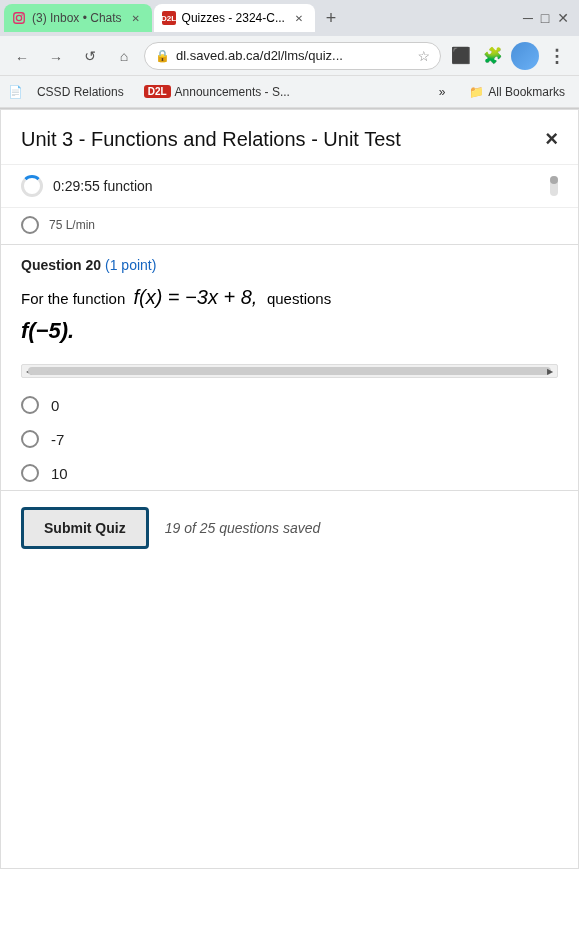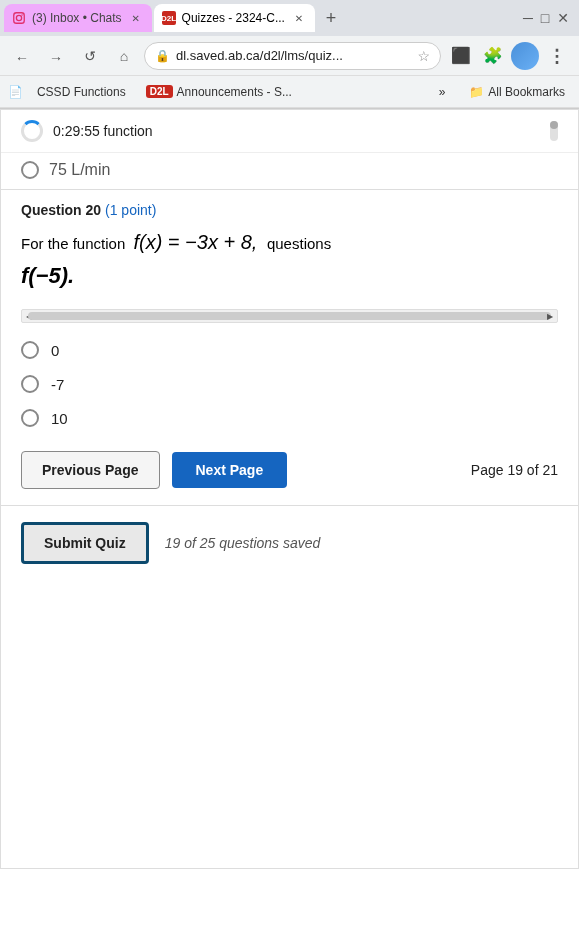--- a/index.html
+++ b/index.html
@@ -36,21 +36,21 @@
       font-size: 12px;
       cursor: pointer;
       gap: 6px;
       max-width: 180px;
       white-space: nowrap;
       overflow: hidden;
       text-overflow: ellipsis;
     }
 
     .tab-button.inactive {
-      background: #f0abfc;
+      background: #86efac;
       color: #444;
     }
 
     .tab-button.active {
       background: #fff;
       color: #000;
     }
 
     .tab-close {
       width: 16px;
@@ -248,21 +248,21 @@
       font-size: 14px;
       color: #222;
     }
 
     .question-prev-answer {
       display: flex;
       align-items: center;
       gap: 10px;
       padding: 8px 20px 10px;
       color: #555;
-      font-size: 16px;
+      font-size: 12px;
     }
 
     .radio-circle-empty {
       width: 18px;
       height: 18px;
       border: 2px solid #888;
       border-radius: 50%;
       flex-shrink: 0;
     }
 
@@ -463,38 +463,42 @@
       <div class="nav-action-btn" style="font-size:16px;">⬛</div>
       <div class="nav-action-btn" style="font-size:16px;">🧩</div>
       <div class="profile-circle"></div>
       <div class="nav-action-btn" style="font-size:18px;font-weight:bold;">⋮</div>
     </div>
   </div>
 
   <div class="bookmarks-bar">
     <span style="font-size:12px;color:#555;">📄</span>
     <div class="bookmark-item">
-      <span>CSSD Functions</span>
+      <span>CSSD Relations</span>
     </div>
     <div class="bookmark-item">
       <span class="bookmark-d2l">D2L</span>
       <span>Announcements - S...</span>
     </div>
     <div class="bookmarks-more">
       <span>»</span>
     </div>
     <div class="bookmark-item" style="margin-left:4px;">
       <span style="font-size:12px;">📁</span>
       <span>All Bookmarks</span>
     </div>
   </div>
 </div>
 
 <div class="quiz-modal">
 
+  <div class="quiz-header">
+    <h2 class="quiz-title">Unit 3 - Functions and Relations - Unit Test</h2>
+    <span class="quiz-close">×</span>
+  </div>
 
   <div class="quiz-timer">
     <div class="timer-spinner"></div>
     <span class="timer-text">0:29:55 function</span>
 
     <div style="margin-left:auto;width:8px;height:20px;background:#e0e0e0;border-radius:4px;position:relative;">
       <div style="position:absolute;top:0;width:8px;height:8px;background:#aaa;border-radius:4px;"></div>
     </div>
   </div>
 
@@ -540,25 +544,20 @@
     <div class="answer-option">
       <div class="radio-btn"></div>
       <span>-7</span>
     </div>
     <div class="answer-option">
       <div class="radio-btn"></div>
       <span>10</span>
     </div>
   </div>
 
-  <div class="nav-buttons">
-    <button class="btn-prev">Previous Page</button>
-    <button class="btn-next">Next Page</button>
-    <span class="page-indicator">Page 19 of 21</span>
-  </div>
 
   <hr class="quiz-footer-divider">
 
   <div class="quiz-footer">
     <button class="btn-submit">Submit Quiz</button>
     <span class="saved-text">19 of 25 questions saved</span>
   </div>
 
 </div>
 

